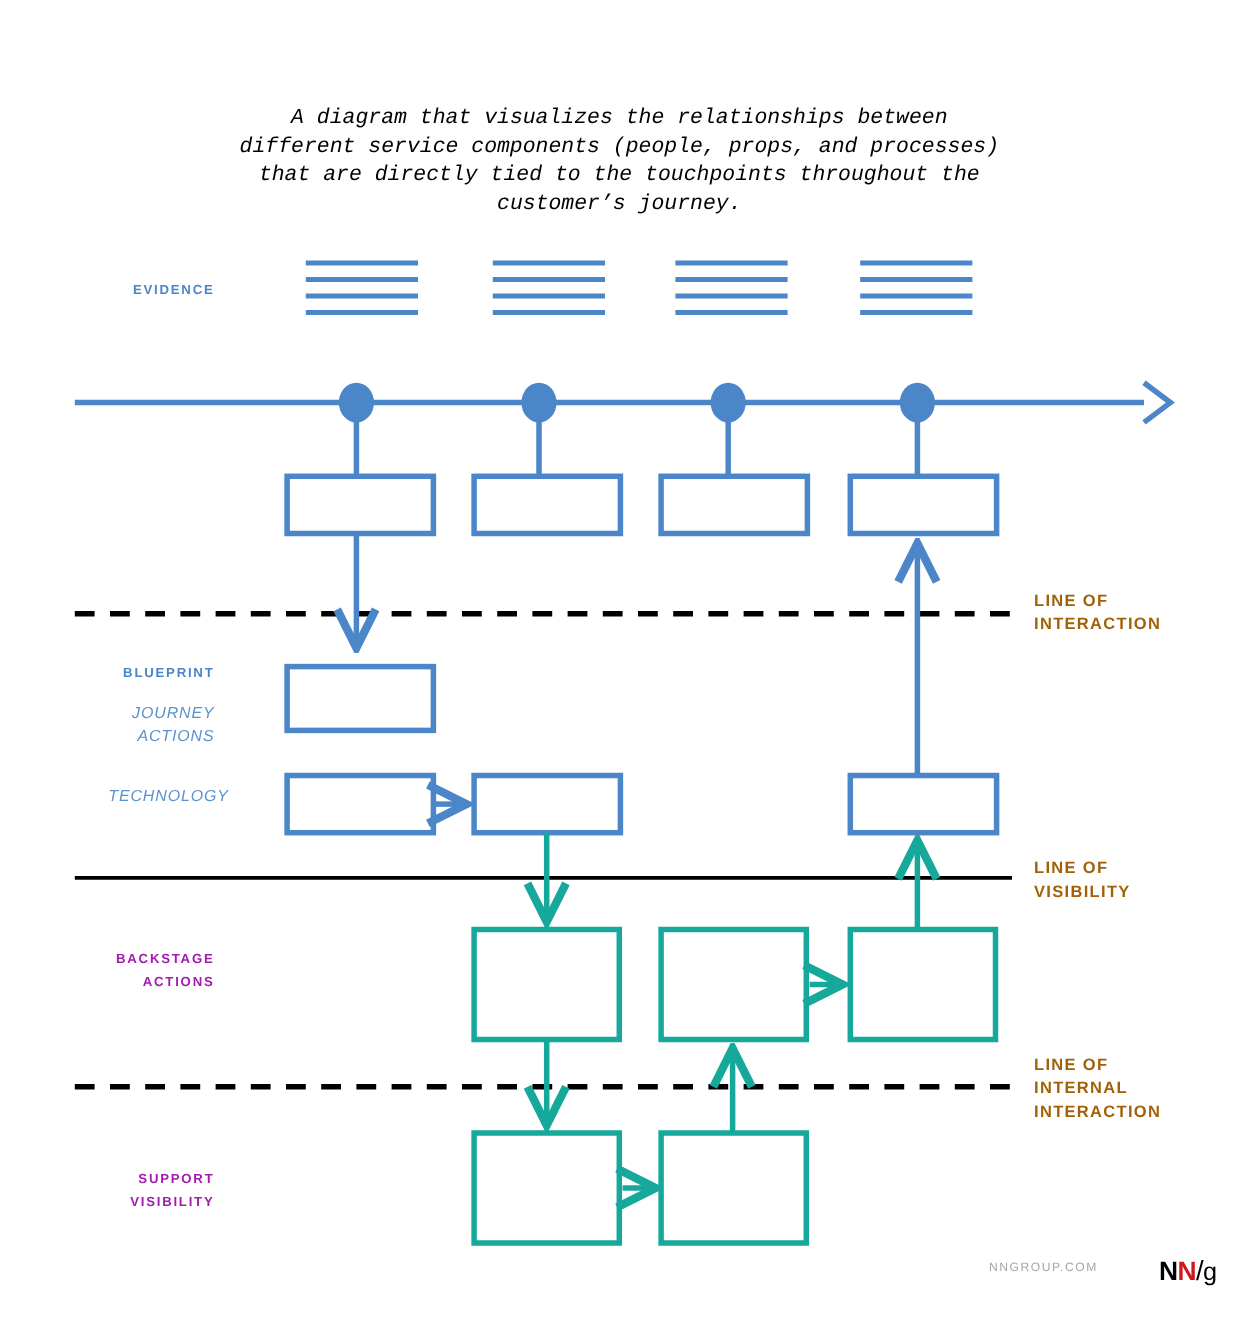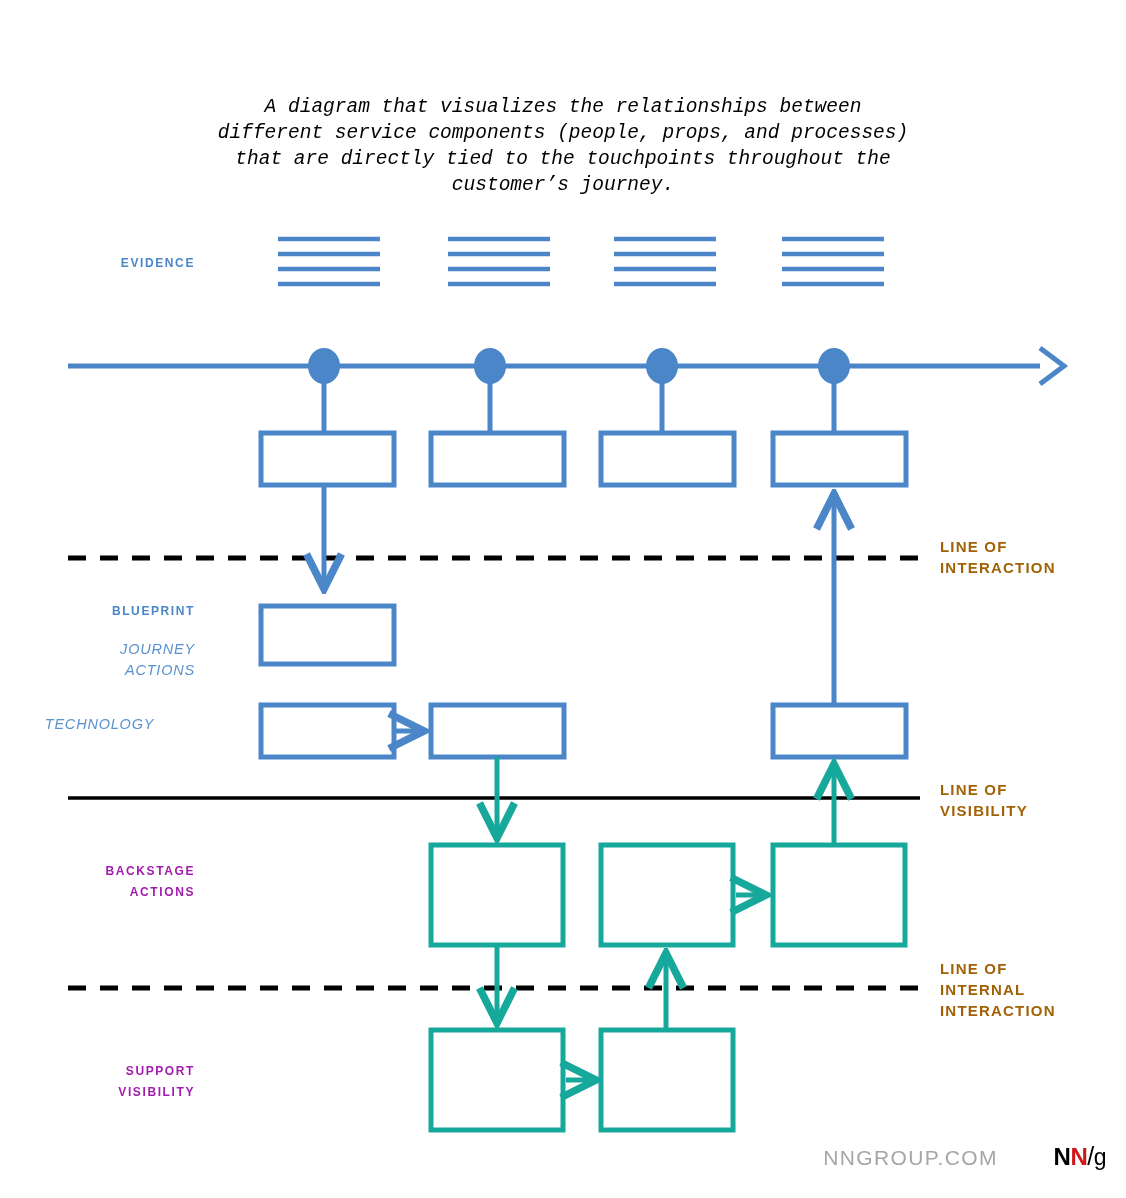--- a/index.html
+++ b/index.html
@@ -88,21 +88,21 @@
     top: 0;
     width: 1126px;
     height: 1198px;
   }
 
   
   #footer-url {
     position: absolute;
     right: 128px;
     top: 1146px;
-    font-size: 21px;
+    font-size: 11px;
     letter-spacing: 1.4px;
     color: #a6a6a6;
   }
   #footer-logo {
     position: absolute;
     right: 20px;
     top: 1142px;
     font-size: 24px;
     font-weight: bold;
     color: #000000;
@@ -221,21 +221,21 @@
   </svg>
 
   <div class="rowlabel" style="left:20px; top:253px; width:175px;">EVIDENCE</div>
 
 
   <div class="rowlabel" style="left:20px; top:601px; width:175px;">BLUEPRINT</div>
 
   <div class="rowlabel sub" style="left:20px; top:639px; width:175px; white-space:pre-line;">JOURNEY
 ACTIONS</div>
 
-  <div class="rowlabel sub" style="left:12px; top:714px; width:175px;text-align:center;">TECHNOLOGY</div>
+  <div class="rowlabel sub" style="left:33px; top:714px; width:175px;">TECHNOLOGY</div>
 
   <div class="rowlabel teal" style="left:20px; top:861px; width:175px; white-space:pre-line;">BACKSTAGE
 ACTIONS</div>
 
   <div class="rowlabel teal" style="left:20px; top:1061px; width:175px; white-space:pre-line;">SUPPORT
 VISIBILITY</div>
 
   <div class="linelabel" style="left:940px; top:536px;">LINE OF
 INTERACTION</div>
 

